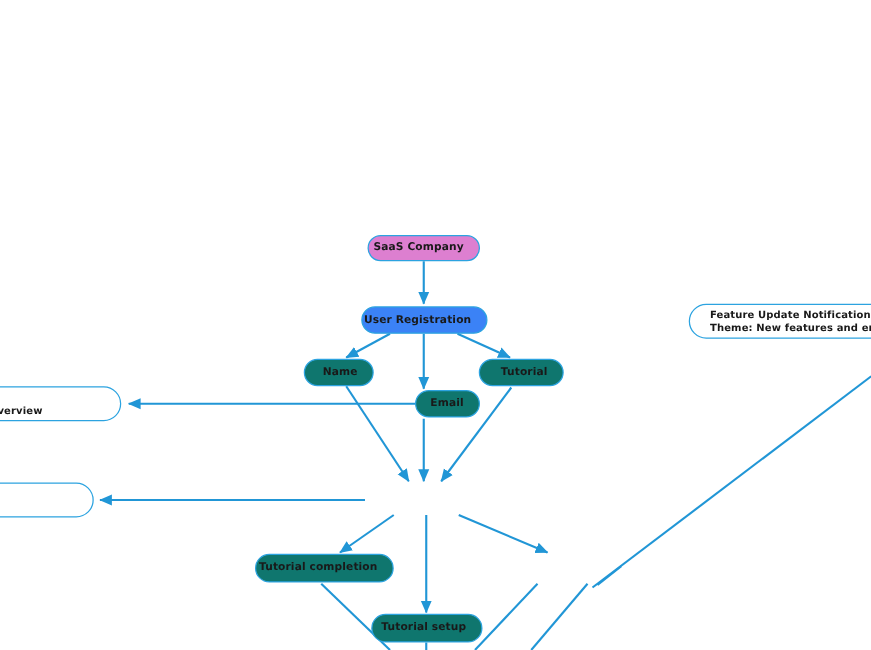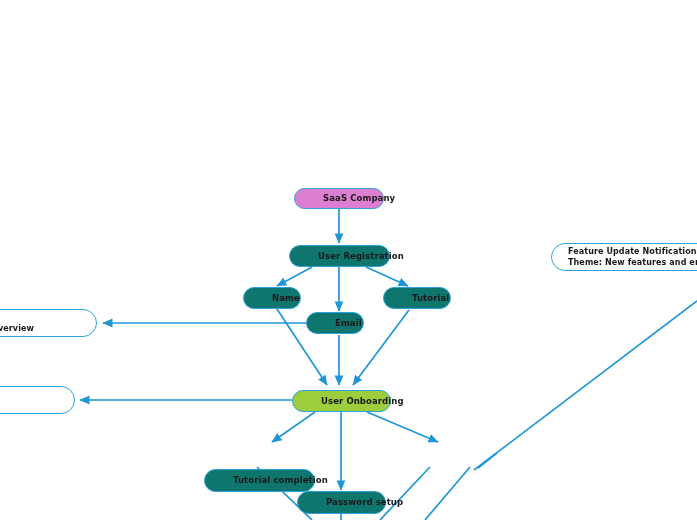--- a/index.html
+++ b/index.html
@@ -26,35 +26,35 @@
     top: 0;
     width: 697px;
     height: 520px;
     pointer-events: none;
   }
   .node {
     position: absolute;
     box-sizing: border-box;
     display: flex;
     align-items: center;
-    justify-content: flex-start;
+    justify-content: flex-end;
     text-align: center;
     border: 1.4px solid #2ca3e0;
     border-radius: 999px;
     background: #ffffff;
     color: #191919;
     font-weight: bold;
     font-size: 8.5px;
     line-height: 11px;
     letter-spacing: 0.1px;
     white-space: pre;
-    padding: 0 28px;
+    padding: 0 12px;
   }
   .node.root     { background: #dd7fd0; border-color: #2ca3e0; }
-  .node.stage-yellow { background: #0f766e; border-color: #2ca3e0; }
+  .node.stage-yellow { background: #3b82f6; border-color: #2ca3e0; }
   .node.stage-green  { background: #9ccd3c; border-color: #2ca3e0; }
   .node.plain    { background: #0f766e; }
   .node.note {
     border-radius: 14px;
     font-size: 8px;
     line-height: 11.5px;
     text-align: left;
     justify-content: flex-start;
     padding: 0 8px;
   }
@@ -105,38 +105,35 @@
   </div>
 
   <div class="node stage-yellow" style="left:289px; top:245px; width:101px; height:22px;">
     <span>User Registration</span>
   </div>
 
   <div class="node plain" style="left:243px; top:287px; width:56px; height:22px;">
     <span>Name</span>
   </div>
 
-  <div class="node plain" style="left:306px; top:312px; width:52px; height:22px;">
+  <div class="node plain" style="left:332px; top:312px; width:52px; height:22px;">
     <span>Email</span>
   </div>
 
   <div class="node plain" style="left:383px; top:287px; width:68px; height:22px;">
     <span>Tutorial</span>
   </div>
 
-  <div class="node stage-green" style="left:292px; top:390px; width:99px; height:22px;">
-    <span>User Onboarding</span>
-  </div>
 
-  <div class="node plain" style="left:204px; top:443px; width:111px; height:23px;margin-top:26px;">
+  <div class="node plain" style="left:204px; top:443px; width:111px; height:23px;">
     <span>Tutorial completion</span>
   </div>
 
   <div class="node plain" style="left:297px; top:491px; width:89px; height:23px;">
-    <span>Password setup</span>
+    <span>Tutorial setup</span>
   </div>
 
 
   <div class="node note" style="left:-68px; top:309px; width:165px; height:28px;">
     <div style="display:flex; flex-direction:column; justify-content:center; height:100%;">
       <span>ion</span>
       <span>d platform overview</span>
     </div>
   </div>
 

